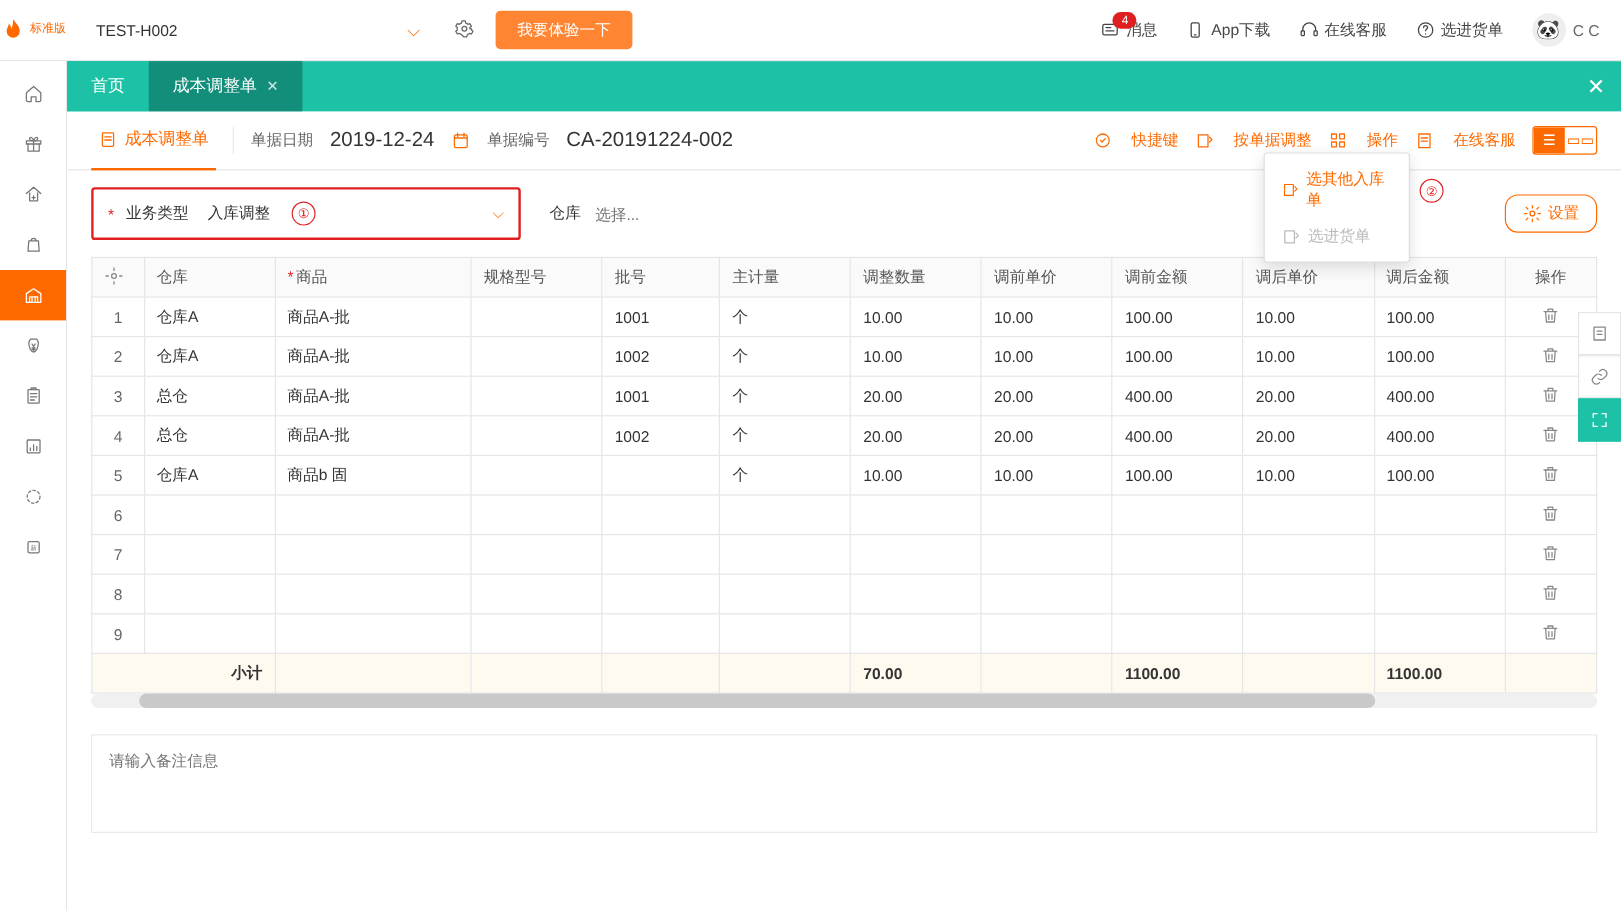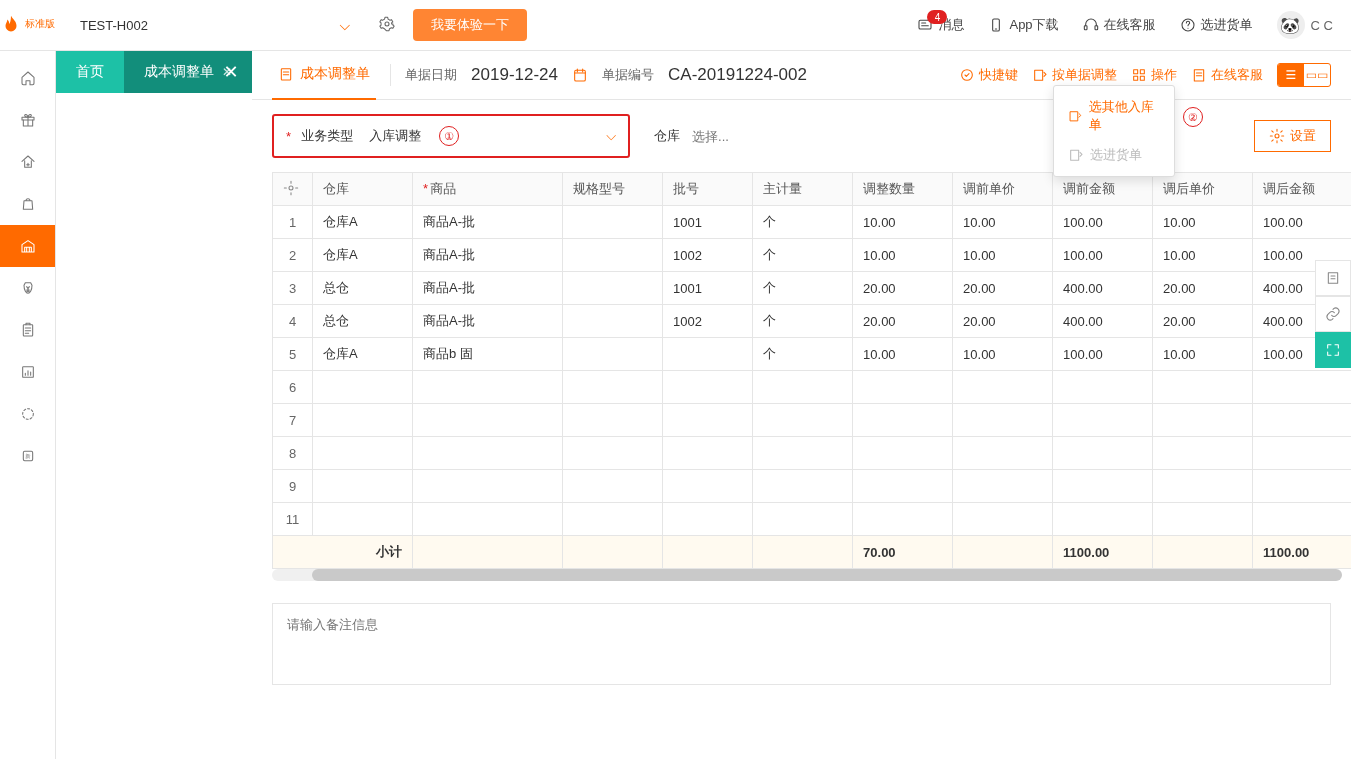--- a/index.html
+++ b/index.html
@@ -30,54 +30,54 @@
   .avatar{width:28px;height:28px;border-radius:50%;background:#eee;margin-left:12px;display:flex;align-items:center;justify-content:center;font-size:16px}
   .username{margin-left:6px;color:#666}
   
   .ico{width:16px;height:16px;display:inline-block;stroke:currentColor;fill:none;stroke-width:1.6;stroke-linecap:round;stroke-linejoin:round}
   
   .layout{display:flex;height:calc(100% - 50px)}
   .rail{width:55px;background:#fff;border-right:1px solid var(--border);display:flex;flex-direction:column;align-items:center;padding-top:6px}
   .rail-item{width:55px;height:42px;display:flex;align-items:center;justify-content:center;color:#777;cursor:pointer}
   .rail-item.active{background:var(--orange);color:#fff}
   
-  .main{flex:1;display:flex;flex-direction:row;min-width:0}
+  .main{flex:1;display:flex;flex-direction:column;min-width:0}
   .tabs{height:42px;background:var(--teal);display:flex;align-items:stretch;color:#fff;position:relative}
   .tab{padding:0 20px;display:flex;align-items:center;gap:8px;font-size:14px;cursor:pointer}
   .tab.home{background:var(--teal)}
   .tab.active{background:var(--dark-teal)}
   .tab-close{font-size:12px;opacity:.8}
   .tabs-x{position:absolute;right:0;top:0;height:42px;width:42px;display:flex;align-items:center;justify-content:center;color:#fff;font-size:18px;cursor:pointer}
   .content{flex:1;overflow:auto;background:#fff;position:relative;padding:0 0 0 0}
   
   .doc-head{display:flex;align-items:center;height:48px;padding:0 20px;gap:14px;border-bottom:1px solid var(--border);position:relative}
   .doc-tab{display:flex;align-items:center;gap:6px;color:var(--orange);font-size:14px;border-bottom:2px solid var(--orange);height:48px;padding:0 6px}
   .doc-sep{width:1px;height:22px;background:var(--border)}
   .hd-label{color:#666}
   .hd-val{font-size:17px;color:#333}
   .hd-right{margin-left:auto;display:flex;align-items:center;gap:14px;color:var(--orange);font-size:13px}
-  .hd-right .item{display:flex;align-items:center;gap:4px;cursor:pointer}
+  .hd-right .item{display:flex;align-items:center;gap:16px;cursor:pointer}
   .view-toggle{display:flex;border:1px solid var(--orange);border-radius:3px;overflow:hidden;height:22px}
   .view-toggle div{width:26px;display:flex;align-items:center;justify-content:center;font-size:12px}
   .view-toggle .on{background:var(--orange);color:#fff}
   .view-toggle .off{color:var(--orange)}
   
   .popup{position:absolute;right:176px;top:34px;background:#fff;border:1px solid #ddd;box-shadow:0 4px 12px rgba(0,0,0,.12);border-radius:3px;z-index:20;width:120px;padding:6px 0}
   .popup-item{padding:6px 14px;display:flex;align-items:center;gap:6px;color:var(--orange);font-size:13px;cursor:pointer}
   .popup-item.disabled{color:#bbb}
   
   .circ{width:18px;height:18px;border:1.5px solid var(--red);color:var(--red);border-radius:50%;display:inline-flex;align-items:center;justify-content:center;font-size:11px}
   
   .filters{display:flex;align-items:center;padding:14px 20px 14px 20px;gap:24px;position:relative}
   .redbox{border:2px solid var(--red);border-radius:3px;height:40px;display:flex;align-items:center;padding:0 12px;gap:10px;min-width:330px;position:relative}
   .redbox .star{color:var(--red)}
   .redbox .dd{margin-left:auto;color:var(--orange)}
   .fld{display:flex;align-items:center;gap:10px}
   .fld input{border:none;outline:none;font-size:13px;color:#a16207;width:160px}
-  .settings-btn{margin-left:auto;border:1px solid var(--orange);color:var(--orange);background:#fff;height:30px;padding:0 14px;border-radius:0;display:flex;align-items:center;gap:5px;cursor:pointer}
+  .settings-btn{margin-left:auto;border:1px solid var(--orange);color:var(--orange);background:#fff;height:30px;padding:0 14px;border-radius:11px;display:flex;align-items:center;gap:5px;cursor:pointer}
   
   .grid-wrap{padding:0 20px;position:relative}
   .grid{width:100%;border-collapse:collapse;table-layout:fixed;font-size:13px}
   .grid th,.grid td{border:1px solid var(--border);padding:0 10px;height:32px;text-align:left;overflow:hidden;text-overflow:ellipsis;white-space:nowrap}
   .grid th{background:#fafafa;color:#555;font-weight:normal}
   .grid .rownum{text-align:center;color:#666;width:40px}
   .grid .op{text-align:center;color:#888;cursor:pointer}
   .req-star{color:var(--red);margin-right:2px}
   .subtotal td{background:#fffaf0;font-weight:bold;border-top:1px solid var(--border)}
   .hscroll{height:12px;background:#f0f0f0;margin:0 20px;border-radius:6px;position:relative}
@@ -502,36 +502,20 @@
                 <td></td>
                 <td></td>
                 <td></td>
                 <td></td>
                 <td></td>
                 <td></td>
                 <td class="op"><svg class="ico" viewBox="0 0 24 24">
                     <path d="M4 7h16M9 7V4h6v3M6 7l1 13h10l1-13M10 11v6M14 11v6"></path>
                   </svg></td>
               </tr>
-              <tr>
-                <td class="rownum">11</td>
-                <td></td>
-                <td></td>
-                <td></td>
-                <td></td>
-                <td></td>
-                <td></td>
-                <td></td>
-                <td></td>
-                <td></td>
-                <td></td>
-                <td class="op"><svg class="ico" viewBox="0 0 24 24">
-                    <path d="M4 7h16M9 7V4h6v3M6 7l1 13h10l1-13M10 11v6M14 11v6"></path>
-                  </svg></td>
-              </tr>
             </tbody>
           <tfoot>
             <tr class="subtotal">
               <td colspan="2" style="text-align:right">小计</td>
               <td></td>
                 <td></td>
                 <td></td>
                 <td></td>
               <td>70.00</td>
                 <td></td>

